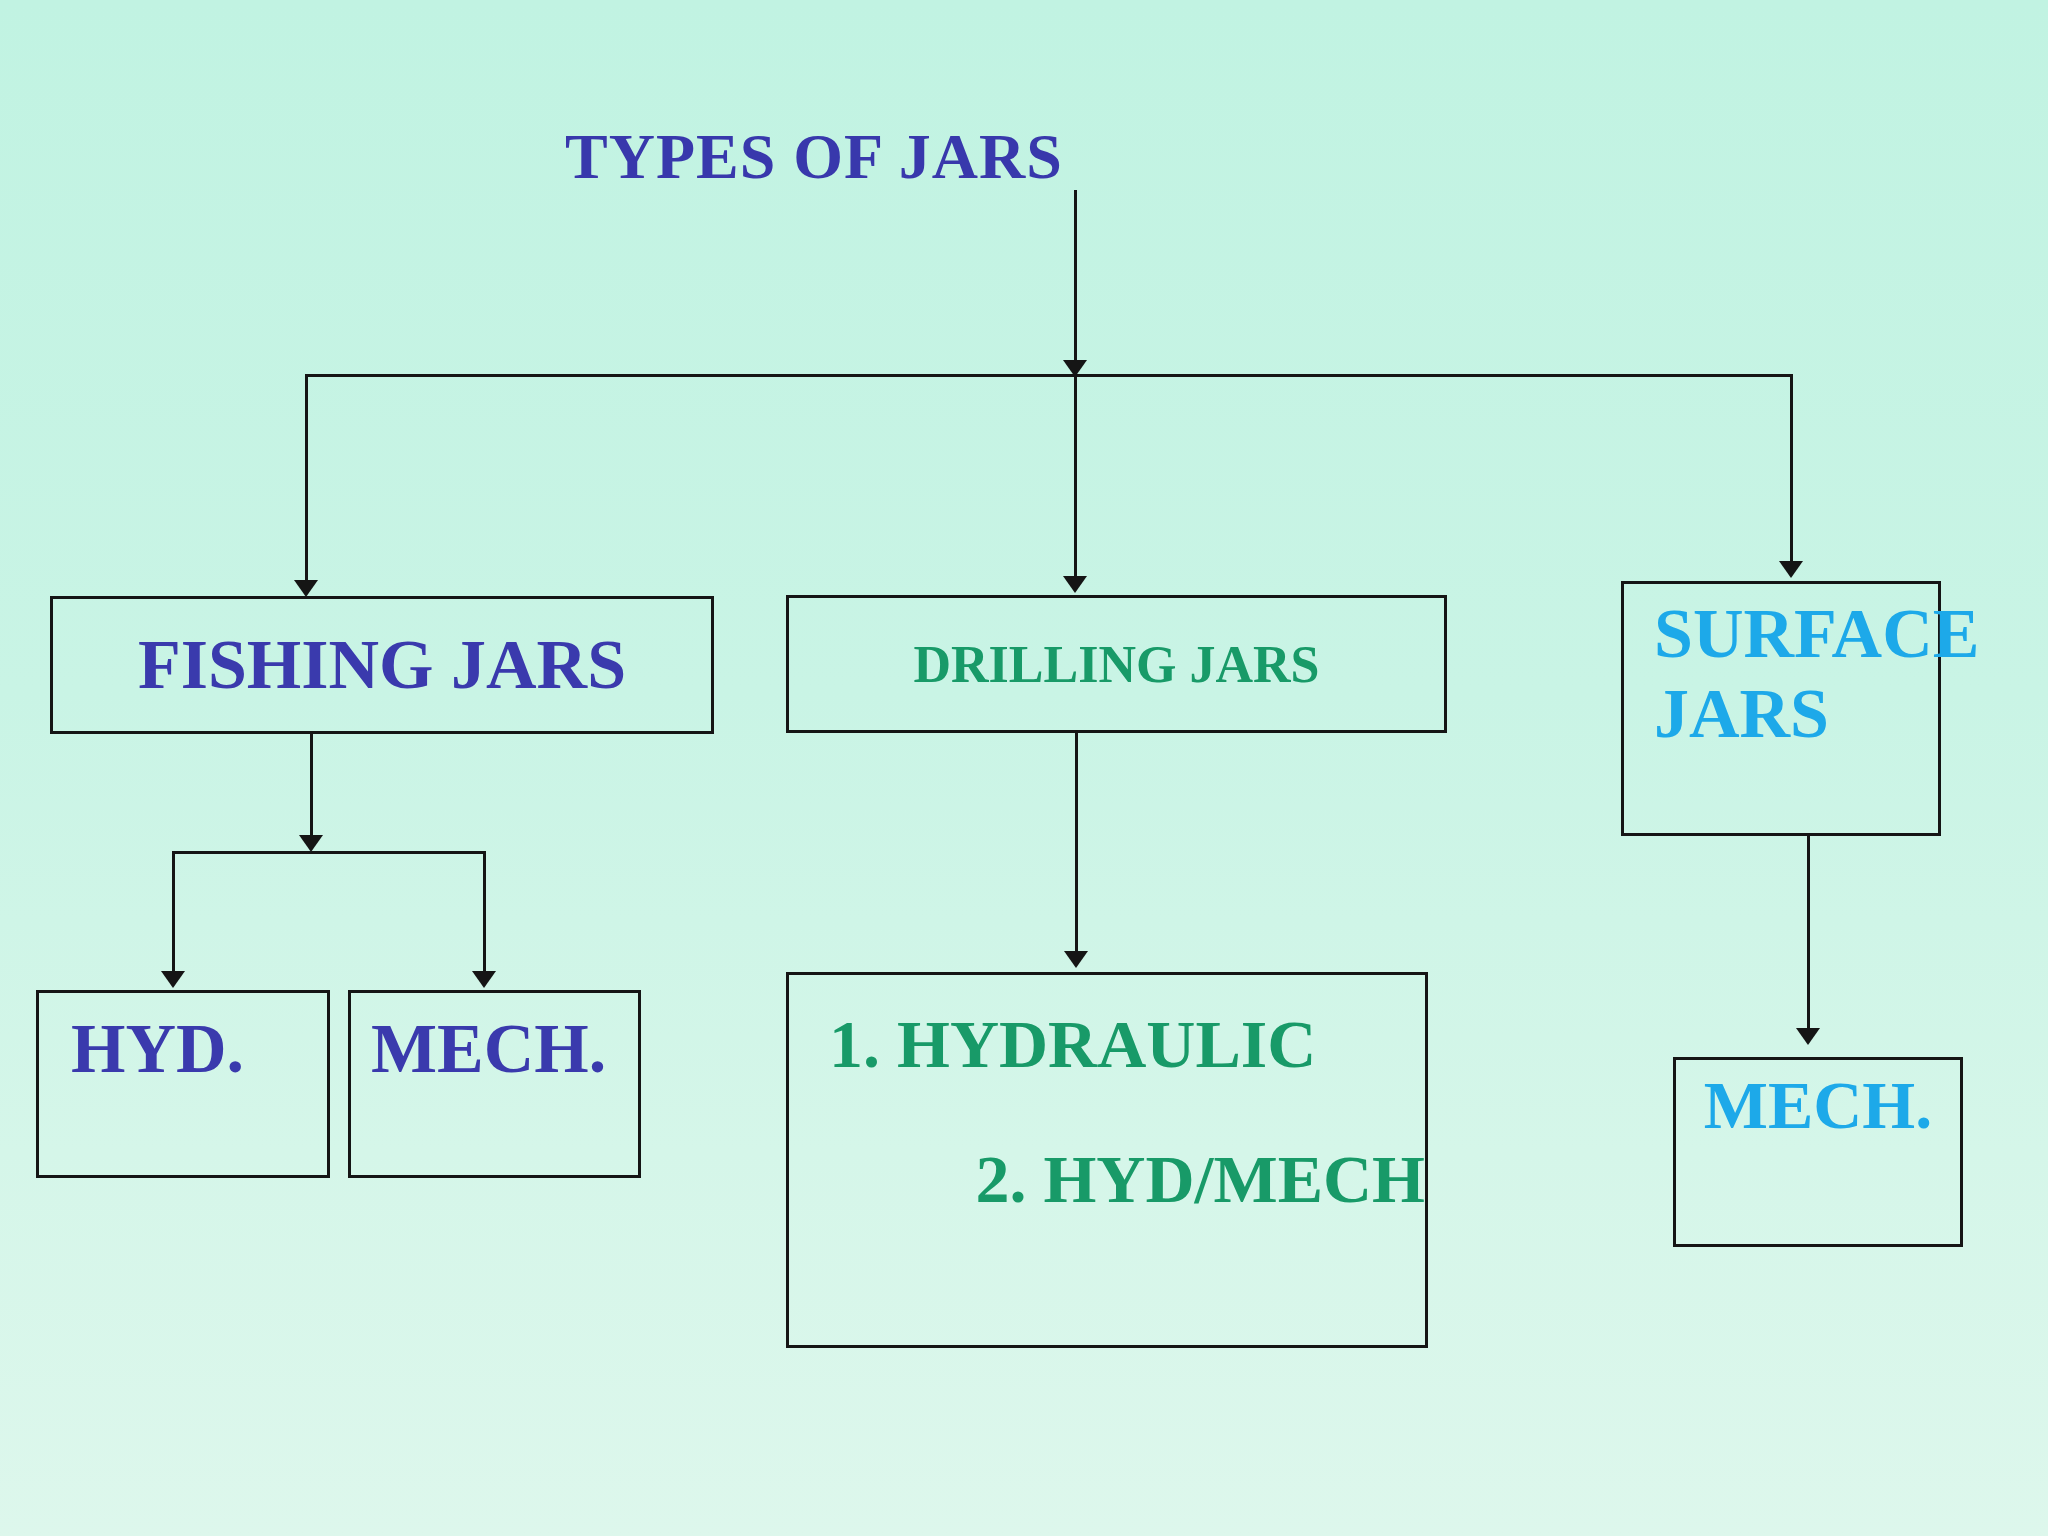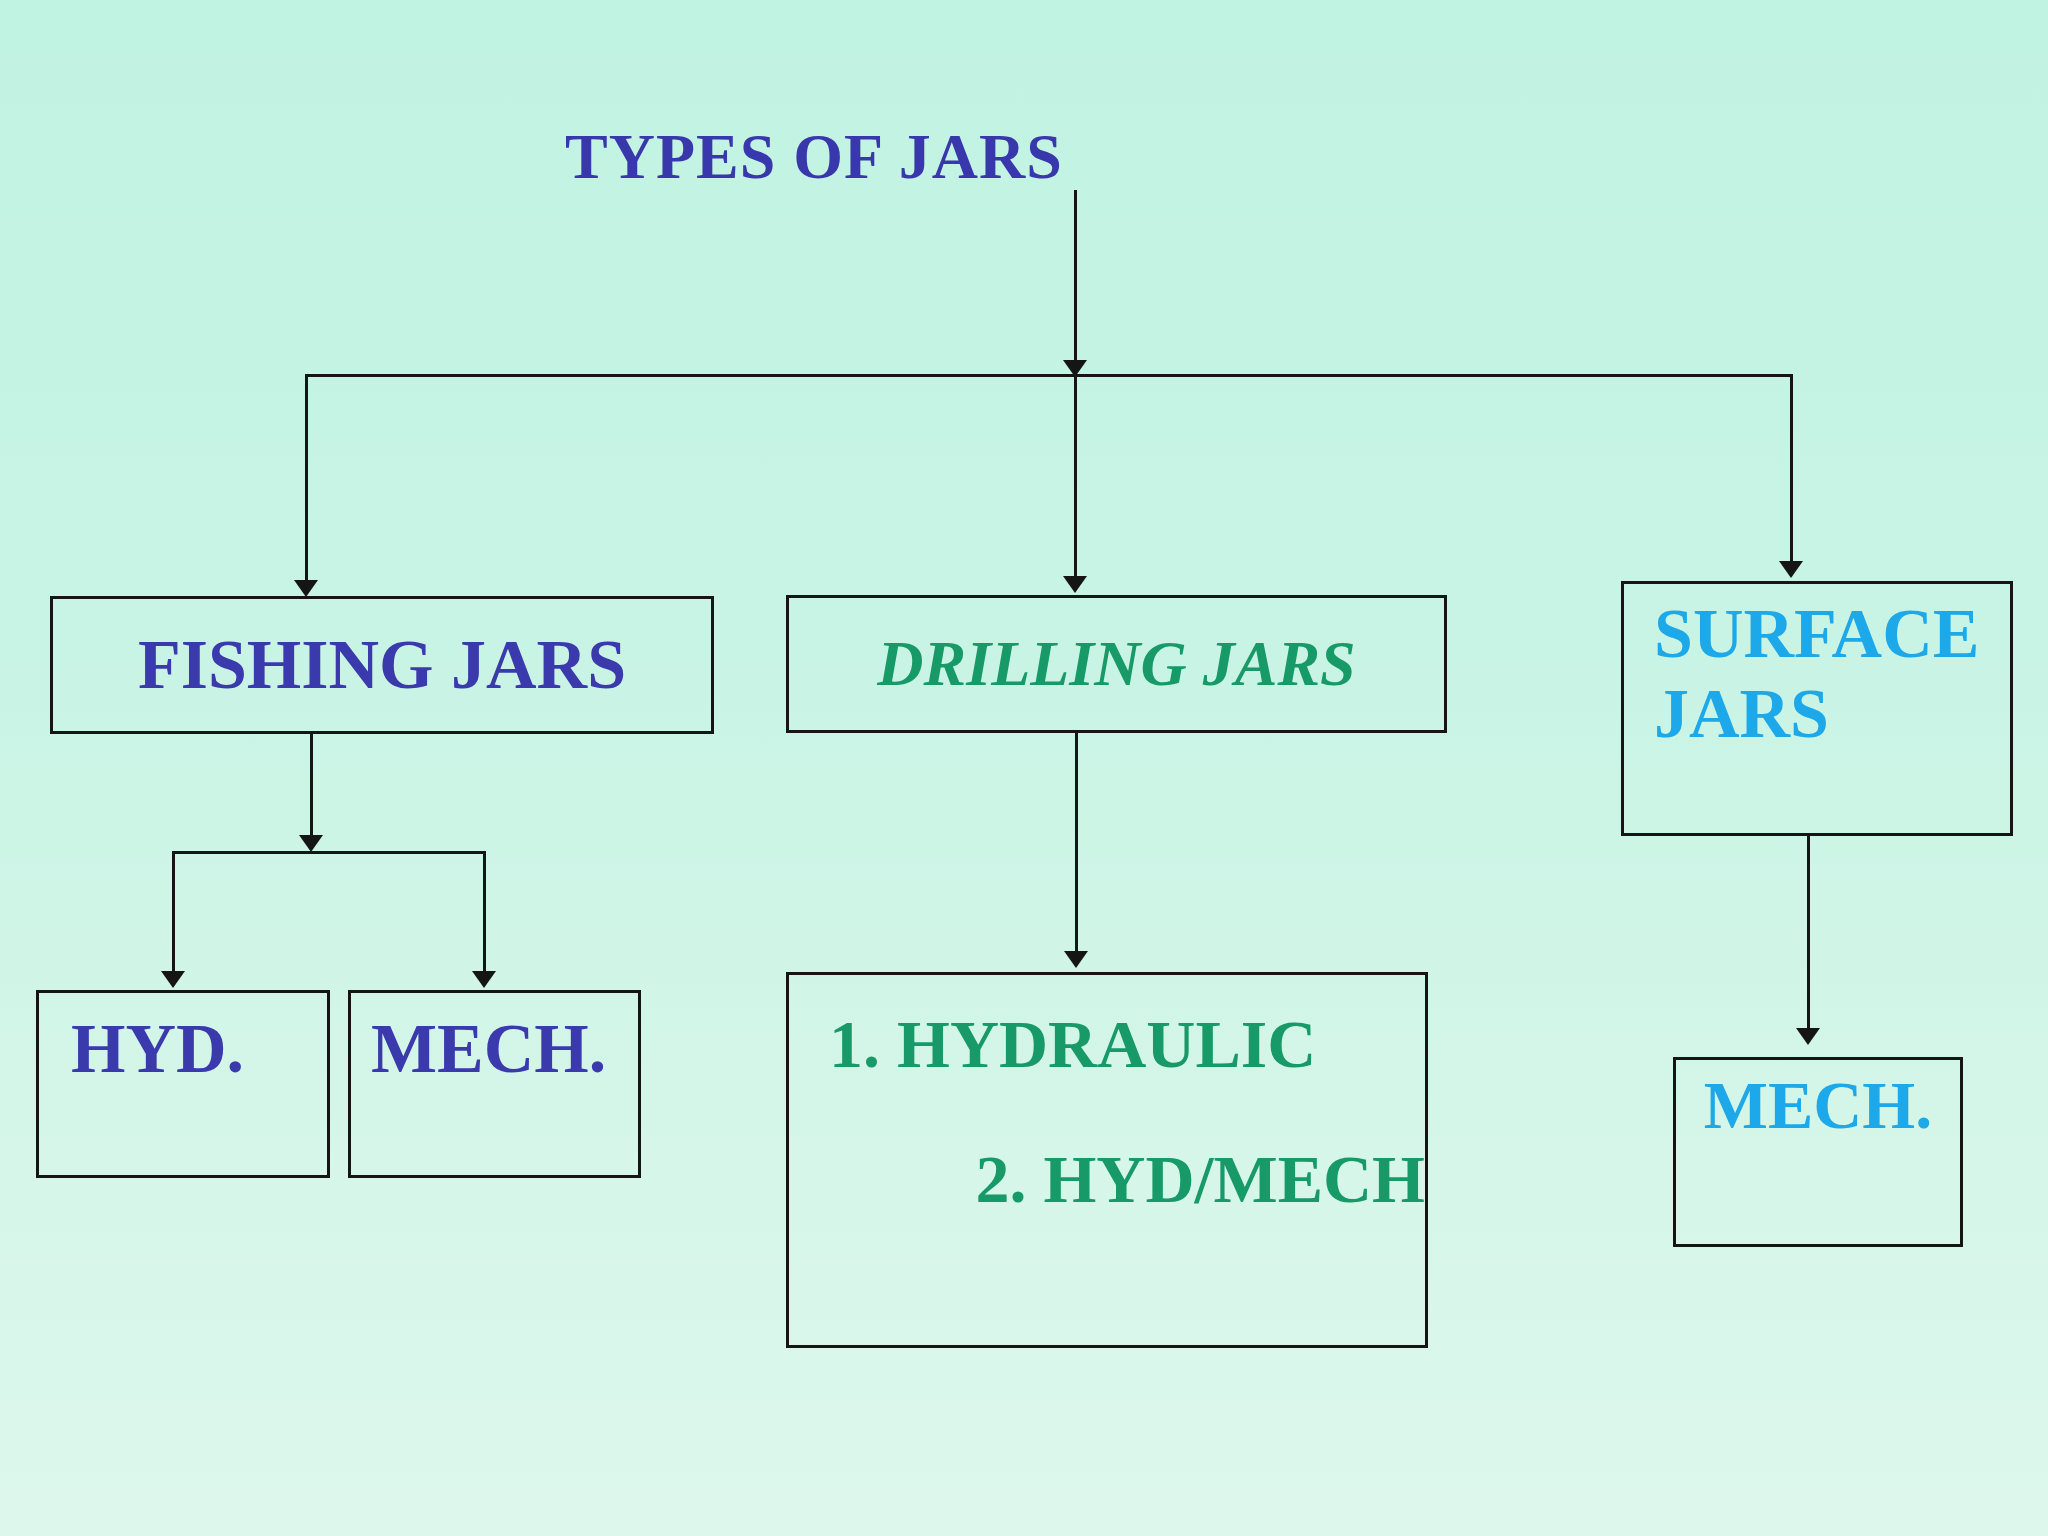--- a/index.html
+++ b/index.html
@@ -36,22 +36,22 @@
     letter-spacing: 1px;
     color: #3838ac;
     margin-top: 20px;
   }
   
   #fishing-box { left: 50px; top: 596px; width: 664px; height: 138px;
     display: flex; align-items: center; justify-content: center; }
   #fishing-box .label { font-size: 70px; color: #3a3aad; text-align: center; }
   #drilling-box { left: 786px; top: 595px; width: 661px; height: 138px;
     display: flex; align-items: center; justify-content: center; }
-  #drilling-box .label { font-size: 64px; color: #189a68; font-style: italic; }
-  #surface-box { left: 1621px; top: 581px; width: 392px; height: 255px;
+  #drilling-box .label { font-size: 52px; color: #189a68; }
+  #surface-box { left: 1621px; top: 581px; width: 320px; height: 255px;
     padding: 10px 0 0 30px; }
   #surface-box .label { font-size: 70px; line-height: 1.14; color: #1da9e9; white-space: normal; }
   
   #hyd-box { left: 36px; top: 990px; width: 294px; height: 188px; padding: 16px 0 16px 32px; }
   #hyd-box .label { font-size: 70px; color: #3a3aad; }
   #mech-box { left: 348px; top: 990px; width: 293px; height: 188px; padding: 16px 0 0 20px; }
   #mech-box .label { font-size: 70px; color: #3a3aad; }
   #drilling-types-box { left: 786px; top: 972px; width: 642px; height: 376px; padding: 30px 0 0 0; }
   #drilling-types-box .list-line { font-size: 68px; color: #189a68; white-space: nowrap; }
   #drilling-types-box .line-1 { padding-left: 40px; }

